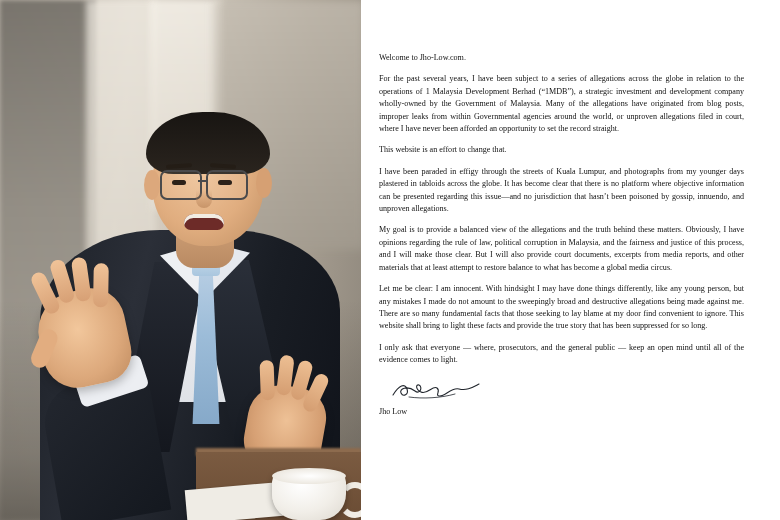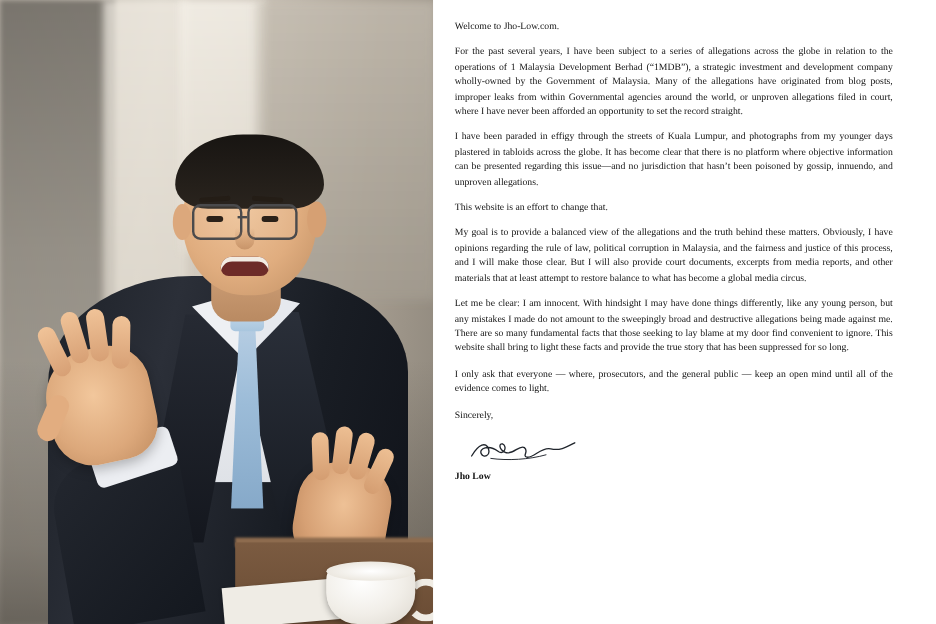--- a/index.html
+++ b/index.html
@@ -331,36 +331,35 @@
     border-radius: 30px 18px 0 0;
     transform: rotate(10deg);
   }
 
   
   .letter-pane {
     position: relative;
     width: 419px;
     height: 520px;
     background: #ffffff;
-    padding: 16px 36px 0 18px;
+    padding: 52px 36px 0 18px;
     box-sizing: border-box;
   }
   .letter-body {
     font-family: "Liberation Serif", serif;
     font-size: 8.1px;
     line-height: 12.4px;
     color: #111111;
     text-align: justify;
   }
   .letter-body p {
     margin: 0 0 9px 0;
   }
   .sig-block {
     margin-top: 4px;
-    font-weight: bold;
   }
   .sig-mark {
     margin: 3px 0 1px 10px;
     width: 92px;
     height: 22px;
   }
   .sig-name {
     font-family: "Liberation Serif", serif;
     font-size: 8.1px;
     color: #111111;
@@ -428,26 +427,25 @@
     <div class="paper"></div>
     <div class="cup-handle"></div>
     <div class="cup"></div>
     <div class="cup-rim"></div>
   </div>
 
   <div class="letter-pane">
     <div class="letter-body">
       <p>Welcome to Jho-Low.com.</p>
       <p>For the past several years, I have been subject to a series of allegations across the globe in relation to the operations of 1 Malaysia Development Berhad (“1MDB”), a strategic investment and development company wholly-owned by the Government of Malaysia.  Many of the allegations have originated from blog posts, improper leaks from within Governmental agencies around the world, or unproven allegations filed in court, where I have never been afforded an opportunity to set the record straight.</p>
+      <p>This website is an effort to change that.</p>
       <p>I have been paraded in effigy through the streets of Kuala Lumpur, and photographs from my younger days plastered in tabloids across the globe. It has become clear that there is no platform where objective information can be presented regarding this issue—and no jurisdiction that hasn’t been poisoned by gossip, innuendo, and unproven allegations.</p>
-      <p>This website is an effort to change that.</p>
       <p>My goal is to provide a balanced view of the allegations and the truth behind these matters.  Obviously, I have opinions regarding the rule of law, political corruption in Malaysia, and the fairness and justice of this process, and I will make those clear. But I will also provide court documents, excerpts from media reports, and other materials that at least attempt to restore balance to what has become a global media circus.</p>
       <p>Let me be clear: I am innocent.  With hindsight I may have done things differently, like any young person, but any mistakes I made do not amount to the sweepingly broad and destructive allegations being made against me. There are so many fundamental facts that those seeking to lay blame at my door find convenient to ignore.   This website shall bring to light these facts and provide the true story that has been suppressed for so long.</p>
       <p>I only ask that everyone — where, prosecutors, and the general public — keep an open mind until all of the evidence comes to light.</p>
-      <p>Sincerely,</p>
       <div class="sig-block">
         <svg class="sig-mark" viewBox="0 0 92 22">
           <path d="M4 16 C10 6, 16 4, 18 10 C20 16, 14 18, 12 14 C10 10, 18 6, 26 12 C31 16, 34 8, 30 6 C27 5, 26 10, 32 13 C38 16, 44 6, 48 9 C52 12, 46 16, 50 17 C56 18, 62 8, 70 10 C78 12, 84 8, 90 5" fill="none" stroke="#20252c" stroke-width="1.1" stroke-linecap="round"></path>
           <path d="M20 18 C34 20, 52 19, 66 15" fill="none" stroke="#20252c" stroke-width="0.8" stroke-linecap="round"></path>
         </svg>
         <div class="sig-name">Jho Low</div>
       </div>
     </div>
   </div>
 

